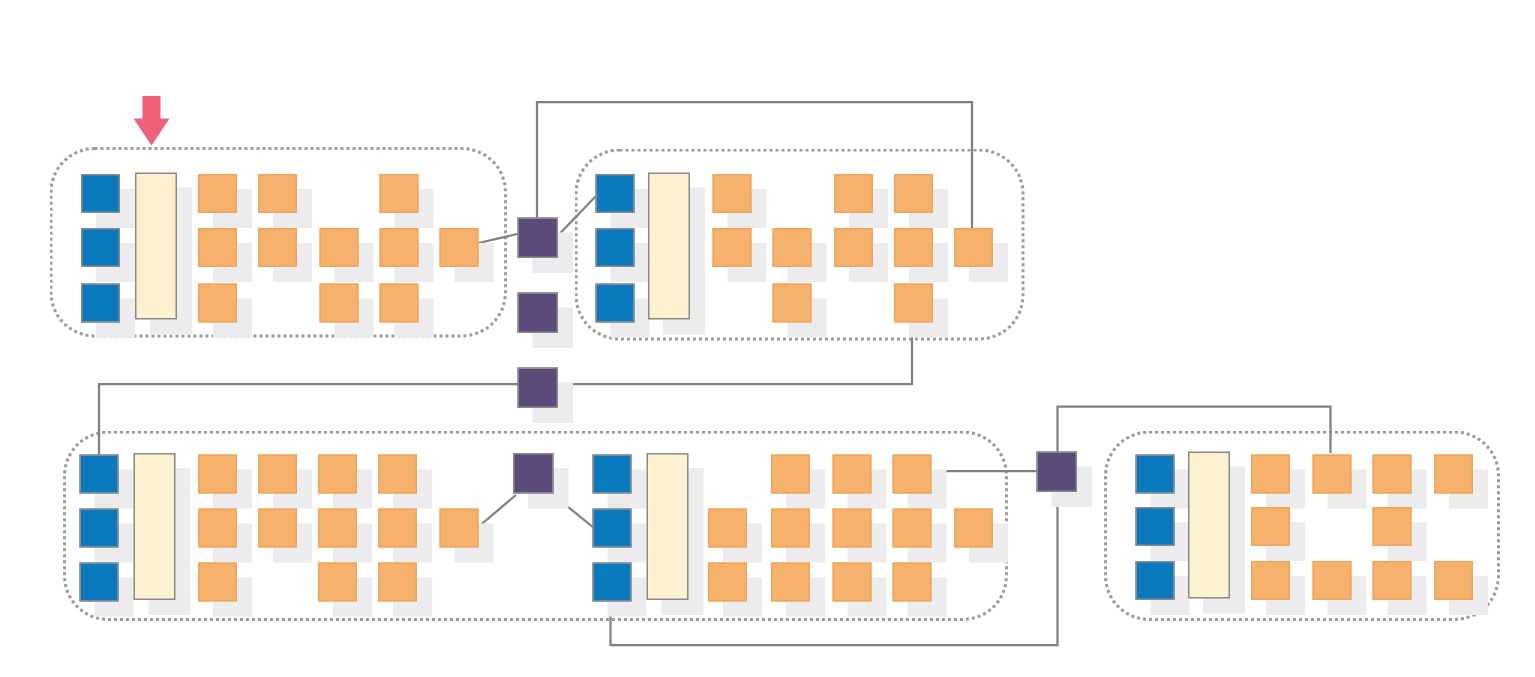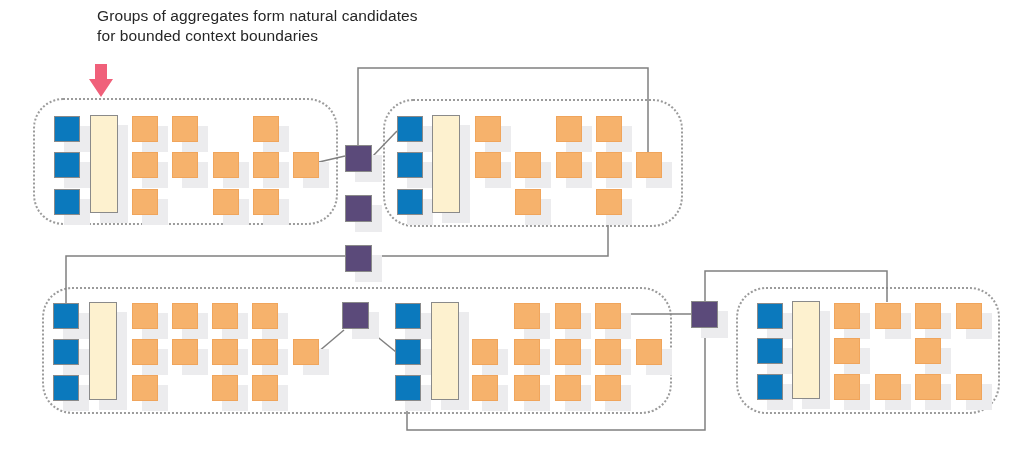--- a/index.html
+++ b/index.html
@@ -33,24 +33,20 @@
   .cream{
     position:absolute;box-sizing:border-box;
     background:var(--cream,#fdf1cf);border:1.5px solid var(--cream_border,#8a8a8a);
     box-shadow:10px 10px 0 0 var(--shadow,#ececee);
   }
 </style>
 </head>
 <body>
 
 <div id="canvas">
-  <div class="annotation">
-    <div>Groups of aggregates form natural candidates</div>
-    <div>for bounded context boundaries</div>
-  </div>
 <div class="context" style="left: 33px; top: 98px; width: 305px; height: 127px;"></div>
     <div class="context" style="left: 383px; top: 99px; width: 300px; height: 128px;"></div>
     <div class="context" style="left: 42px; top: 287px; width: 630px; height: 127px;"></div>
     <div class="context" style="left: 736px; top: 287px; width: 264px; height: 127px;"></div>
     <svg viewBox="0 0 1023 451" class="lines">
       <polyline points="319,162 345,156" fill="none" stroke="#808080" stroke-width="1.5"></polyline>
       <polyline points="372,157 397,131" fill="none" stroke="#808080" stroke-width="1.5"></polyline>
       <polyline points="358,145 358,68 648,68 648,152" fill="none" stroke="#808080" stroke-width="1.5"></polyline>
       <polyline points="608,214 608,256 66,256 66,303" fill="none" stroke="#808080" stroke-width="1.5"></polyline>
       <polyline points="344,330 318,352" fill="none" stroke="#808080" stroke-width="1.5"></polyline>

